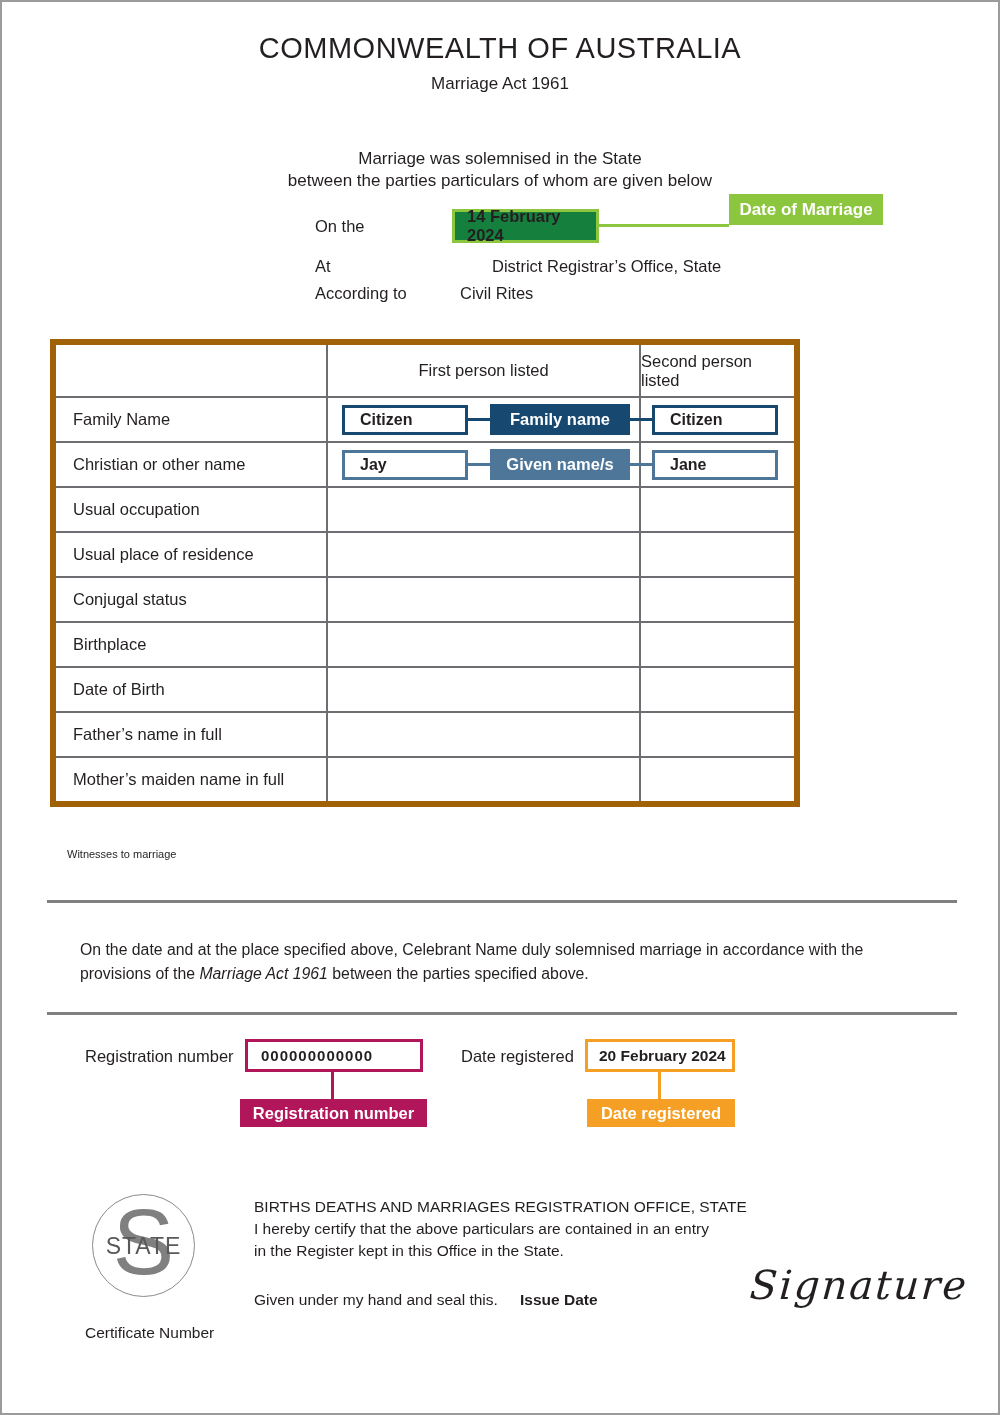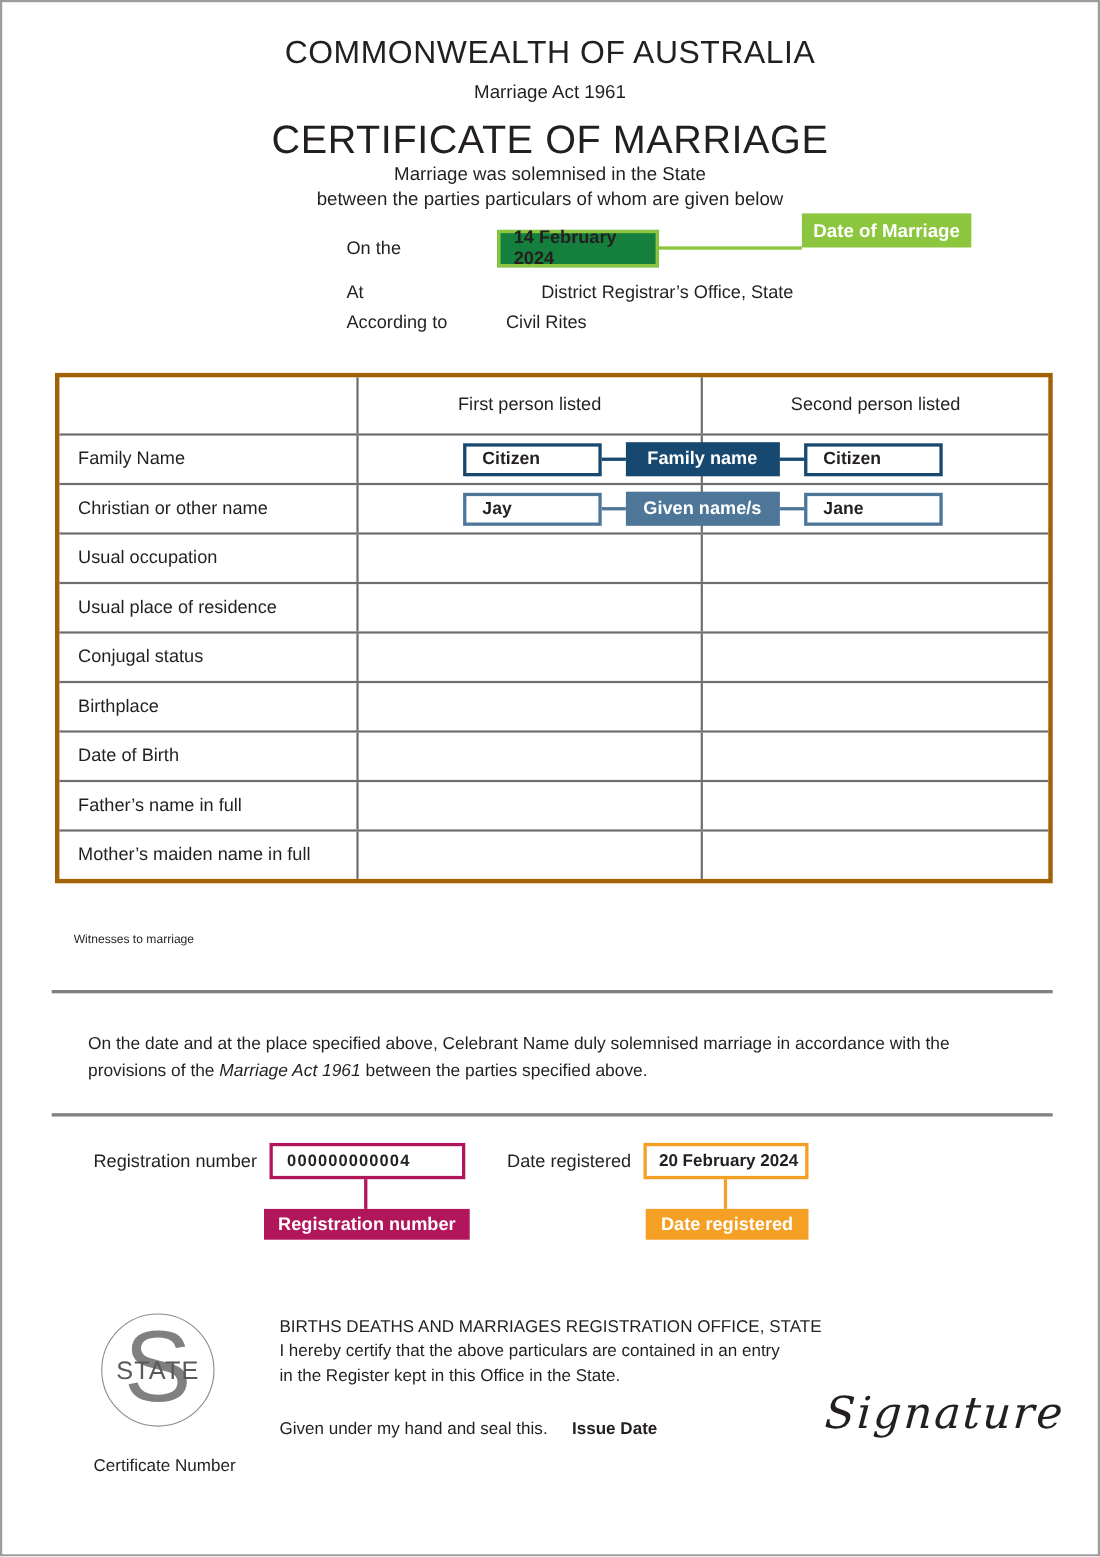--- a/index.html
+++ b/index.html
@@ -25,21 +25,21 @@
     border:3px solid #8cc63e; background:#15803d; display:flex; align-items:center;
     padding-left:12px; font-size:16.5px; font-weight:600;
   }
   .dom-line { position:absolute; left:597px; top:222px; width:130px; height:3px; background:#8cc63e; }
   .dom-tag {
     position:absolute; left:727px; top:192px; width:154px; height:31px;
     background:#8cc63e; color:#fff; font-size:17px; font-weight:700;
     display:flex; align-items:center; justify-content:center;
   }
   
-  .cert-table { position:absolute; left:48px; top:337px; width:907px; border:4px solid #a16207; background:#fff; }
+  .cert-table { position:absolute; left:48px; top:337px; width:750px; border:6px solid #a16207; background:#fff; }
   .t-row { display:grid; grid-template-columns:270px 313px 1fr; border-top:2px solid #6d6e71; position:relative; }
   .t-row.first { border-top:none; }
   .t-cell { border-left:2px solid #6d6e71; display:flex; align-items:center; }
   .t-cell.no-b { border-left:none; padding-left:17px; }
   .t-head { height:51px; }
   .t-head .t-cell { justify-content:center; font-size:16.5px; }
   .t-data { height:45px; font-size:16.5px; }
   .overlay-row {
     position:absolute; left:270px; right:0; top:0; bottom:0;
     display:flex; align-items:center; justify-content:center;
@@ -112,21 +112,20 @@
   }
   .cert-num { position:absolute; left:83px; top:1322px; font-size:15.5px; }
 </style>
 </head>
 <body>
 
 <div class="page">
 
   <div class="hdr h-commonwealth">COMMONWEALTH OF AUSTRALIA</div>
   <div class="hdr h-act">Marriage Act 1961</div>
-  <div class="hdr h-certificate">CERTIFICATE OF MARRIAGE</div>
   <div class="hdr h-sub1">Marriage was solemnised in the State</div>
   <div class="hdr h-sub2">between the parties particulars of whom are given below</div>
 
   <div class="lbl" style="left:313px; top:215px;">On the</div>
   <div class="dom-box">14 February 2024</div>
   <div class="dom-line"></div>
   <div class="dom-tag">Date of Marriage</div>
 
   <div class="lbl" style="left:313px; top:255px;">At</div>
   <div class="val" style="left:458px; top:255px;margin-left:32px;">District Registrar’s Office, State</div>
@@ -205,21 +204,21 @@
 
   <div class="witnesses">Witnesses to marriage</div>
   <div class="rule" style="top:898px;"></div>
 
   <div class="celebrant">
     <span>On the date and at the place specified above, Celebrant Name duly solemnised marriage in accordance with the provisions of the </span><span class="it">Marriage Act 1961</span><span> between the parties specified above.</span>
   </div>
   <div class="rule" style="top:1010px;"></div>
 
   <div class="lbl reg-label">Registration number</div>
-  <div class="reg-box">000000000004</div>
+  <div class="reg-box">000000000000</div>
   <div class="reg-vline"></div>
   <div class="reg-tag">Registration number</div>
 
   <div class="lbl dreg-label">Date registered</div>
   <div class="dreg-box">20 February 2024</div>
   <div class="dreg-vline"></div>
   <div class="dreg-tag">Date registered</div>
 
   <div class="seal">
     <div class="seal-s">S</div>

